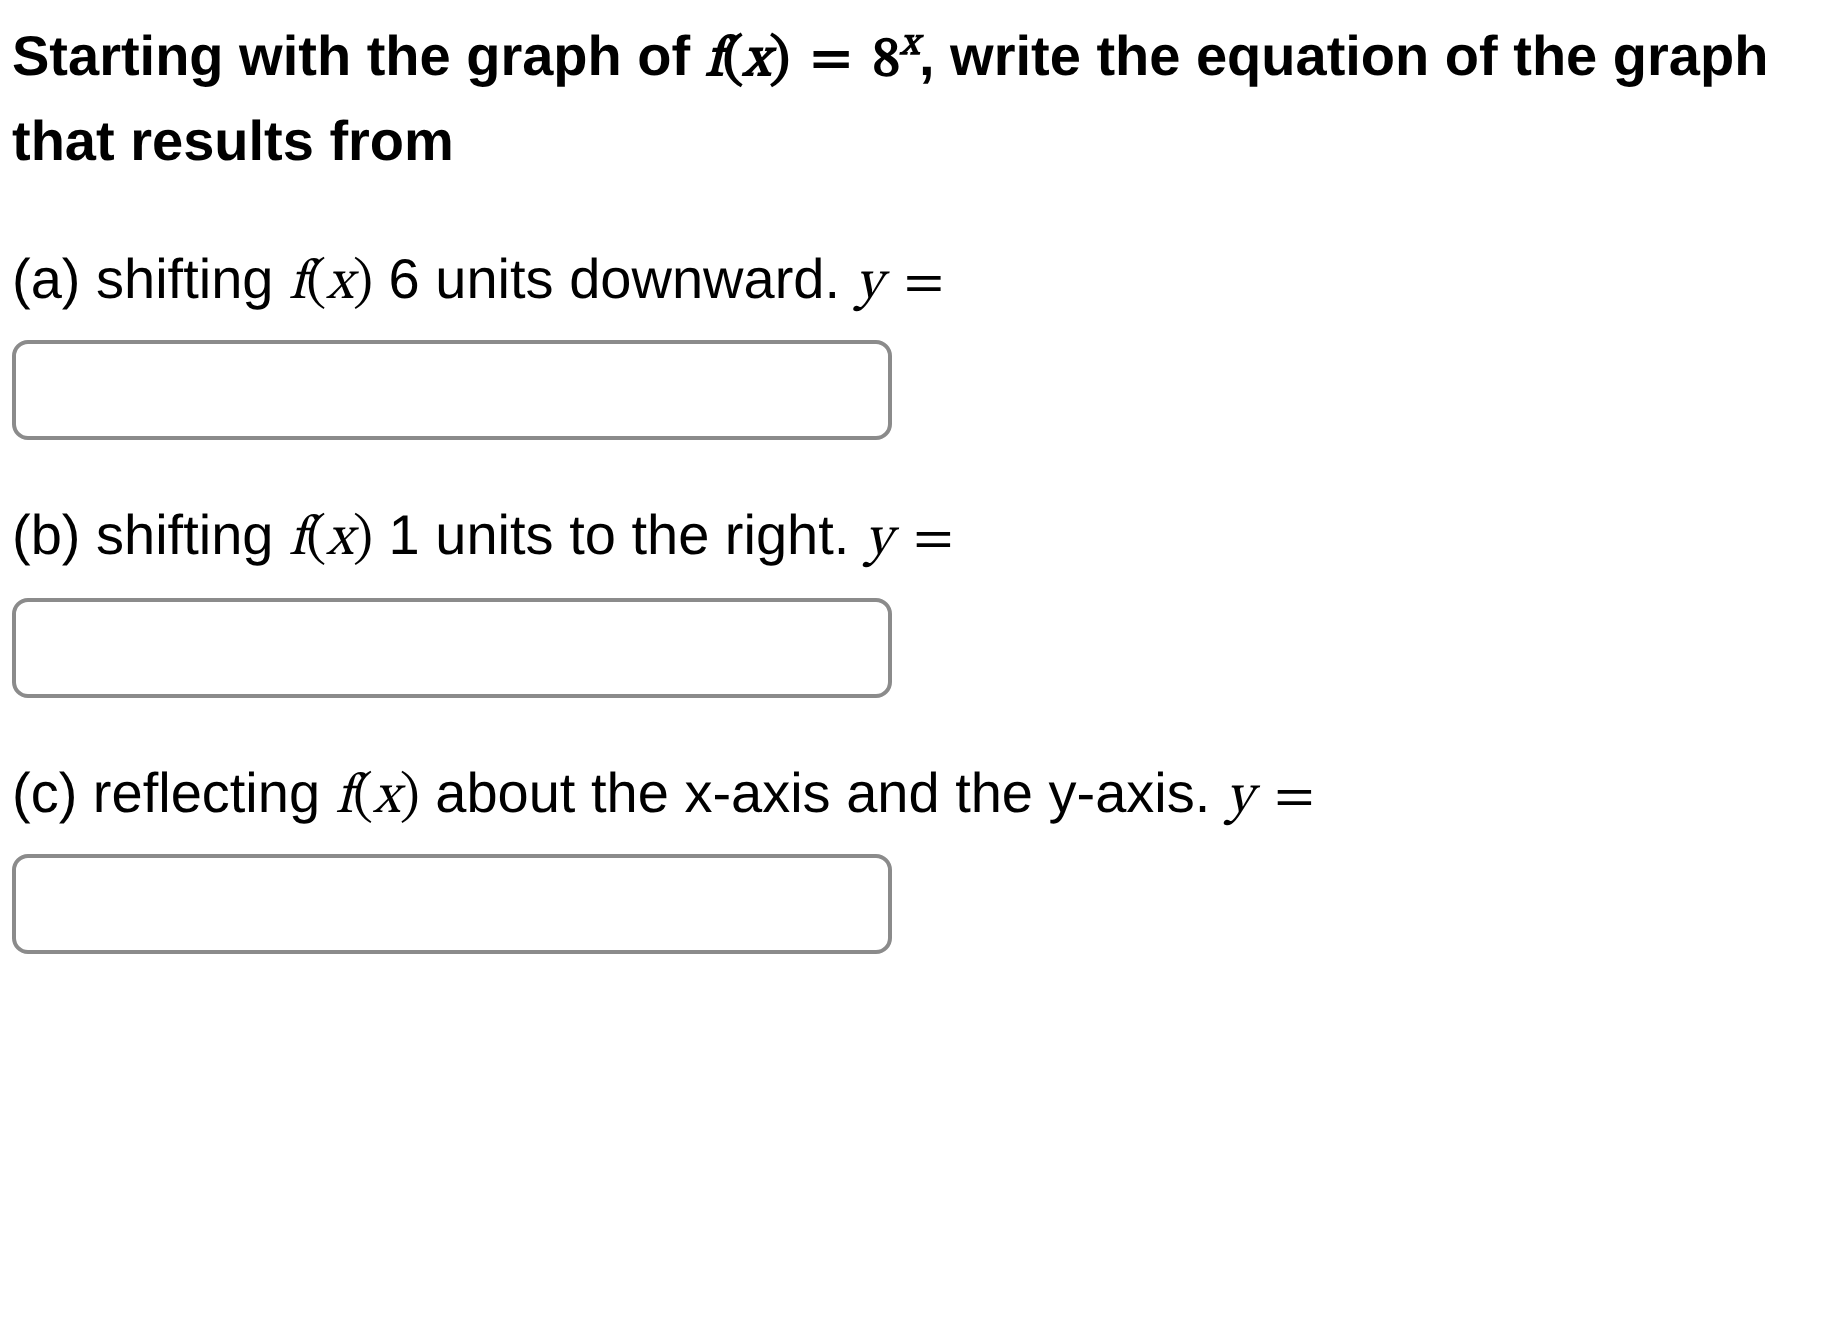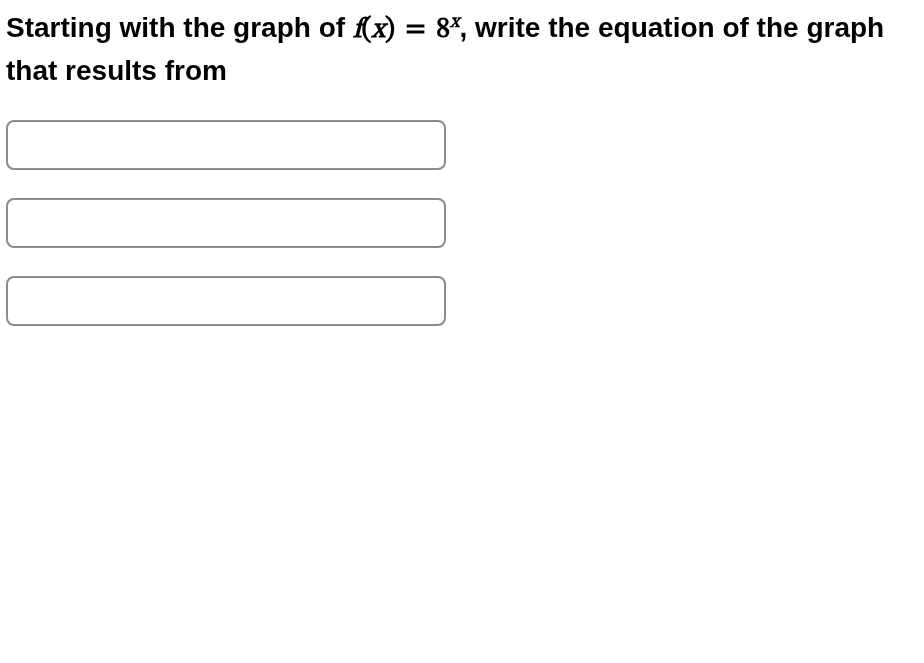--- a/index.html
+++ b/index.html
@@ -57,22 +57,31 @@
     }
   </style>
 </head>
 <body>
 
 <div class="intro">
   <span>Starting with the graph of </span><span class="math"><span>f</span><span class="math-upright">(</span><span>x</span><span class="math-upright">)</span></span><span class="eq"> = </span><span class="math-upright">8</span><span class="sup">x</span><span>, write the equation of the graph that results from</span>
 </div>
 
 <div class="question-block">
+  <div class="question-text">
+    <span>(a) shifting </span><span class="math"><span>f</span><span class="math-upright">(</span><span>x</span><span class="math-upright">)</span></span><span> 6 units downward. </span><span class="math">y</span><span class="eq"> = </span>
+  </div>
   <input type="text" class="answer-input" style="">
 </div>
 
 <div class="question-block">
+  <div class="question-text">
+    <span>(b) shifting </span><span class="math"><span>f</span><span class="math-upright">(</span><span>x</span><span class="math-upright">)</span></span><span> 1 units to the right. </span><span class="math">y</span><span class="eq"> = </span>
+  </div>
   <input type="text" class="answer-input" style="">
 </div>
 
 <div class="question-block">
+  <div class="question-text">
+    <span>(c) reflecting </span><span class="math"><span>f</span><span class="math-upright">(</span><span>x</span><span class="math-upright">)</span></span><span> about the x-axis and the y-axis. </span><span class="math">y</span><span class="eq"> = </span>
+  </div>
   <input type="text" class="answer-input" style="">
 </div>
 
 </body></html>

